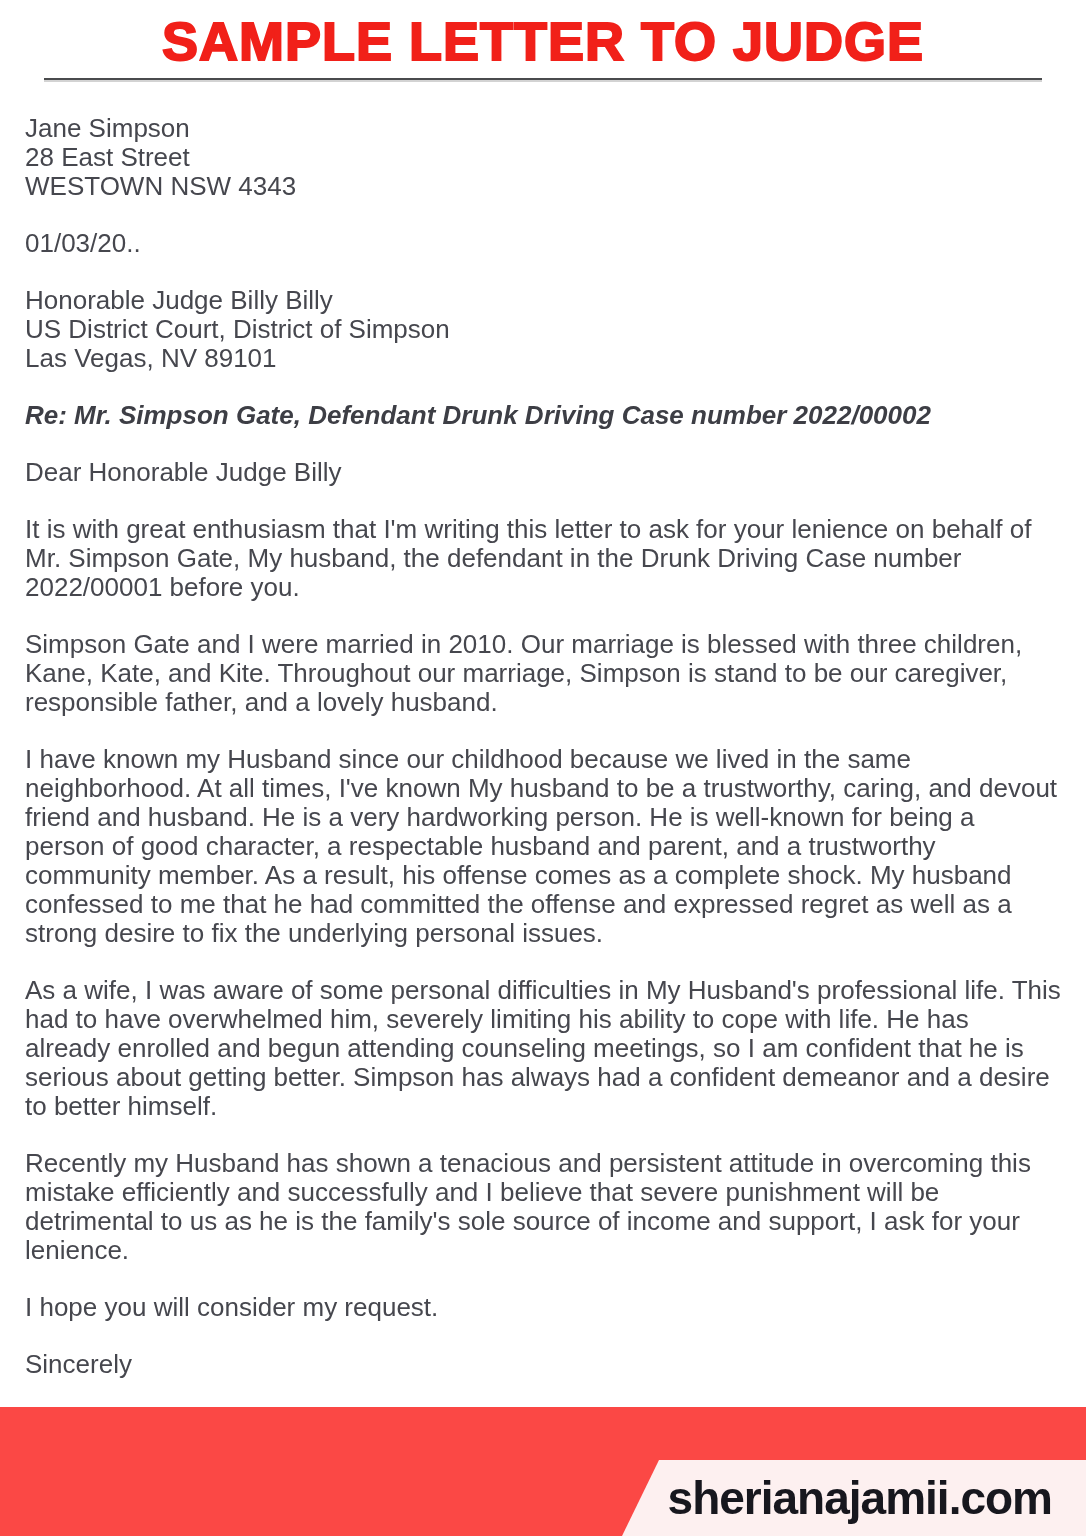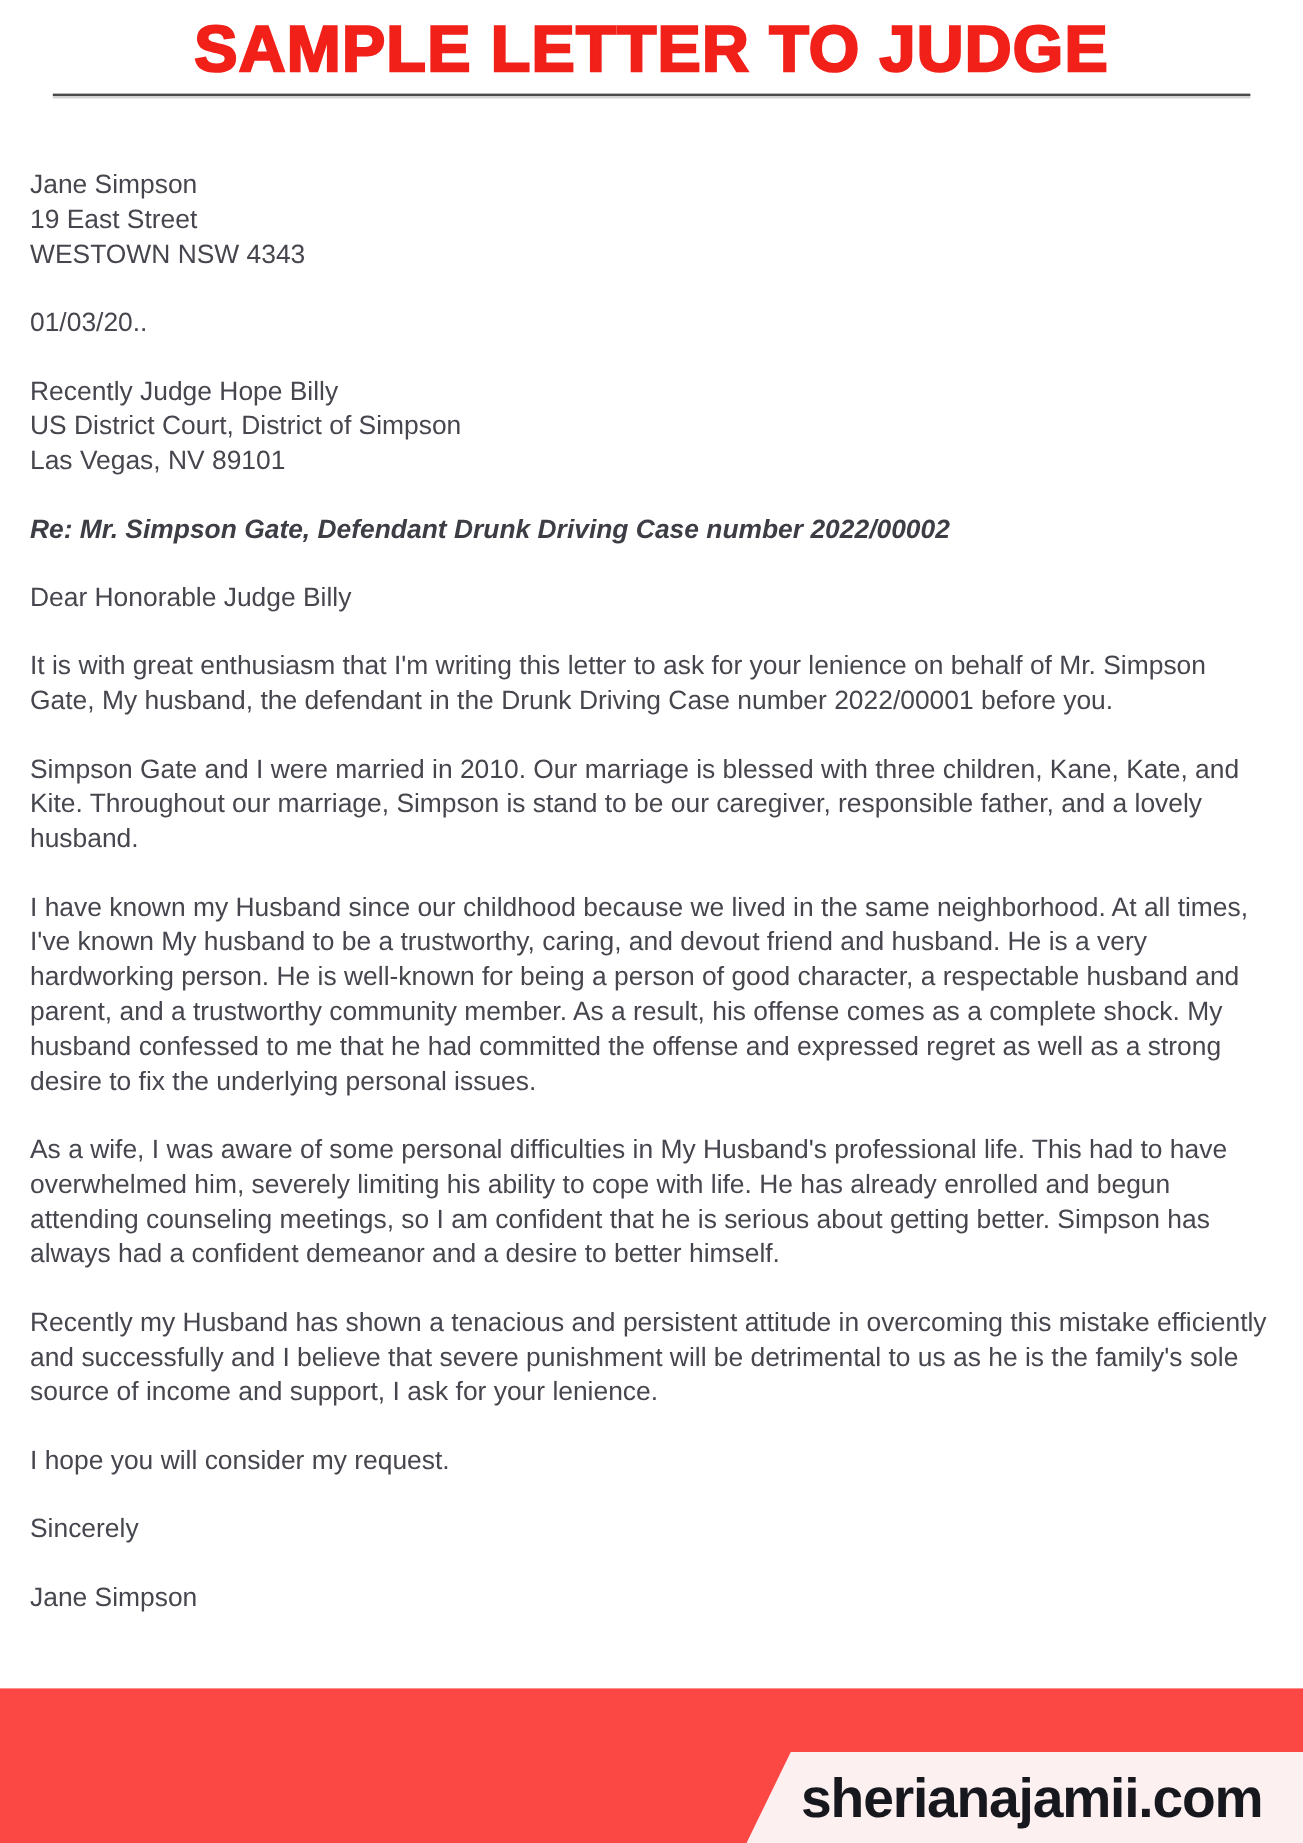--- a/index.html
+++ b/index.html
@@ -23,24 +23,23 @@
     font-family: "Liberation Sans", sans-serif;
   }
   .rule {
     height: 2px;
     background: var(--rule-color, #4a4b4d);
     margin: 8px 44px 0 44px;
     box-shadow: 0 2px 0 rgba(130,130,130,0.35);
   }
   .content {
     padding: 34px 25px 0 25px;
-    font-size: 22px;
+    font-size: 26px;
     line-height: 29px;
     color: var(--body-text, #46474e);
-    margin-top: 25px;
   }
   .block { margin: 0 0 28px 0; }
   .line { min-height: 29px; }
   .subject { font-weight: 700; color: #3d3e45; font-style: italic; }
   .footer {
     position: absolute;
     left: 0;
     top: 1407px;
     width: 100%;
     height: 129px;
@@ -75,28 +74,28 @@
 
   <div class="header">
     <h1 class="title">SAMPLE LETTER TO JUDGE</h1>
     <div class="rule"></div>
   </div>
 
   <div class="content">
 
     <div class="block">
       <div class="line">Jane Simpson</div>
-      <div class="line">19 East Street</div>
+      <div class="line">28 East Street</div>
       <div class="line">WESTOWN NSW 4343</div>
     </div>
 
     <div class="block line">01/03/20..</div>
 
     <div class="block">
-      <div class="line">Recently Judge Hope Billy</div>
+      <div class="line">Honorable Judge Billy Billy</div>
       <div class="line">US District Court, District of Simpson</div>
       <div class="line">Las Vegas, NV 89101</div>
     </div>
 
     <div class="block subject">Re: Mr. Simpson Gate, Defendant Drunk Driving Case number 2022/00002</div>
 
     <div class="block">Dear Honorable Judge Billy</div>
 
     <p class="block">It is with great enthusiasm that I'm writing this letter to ask for your lenience on behalf of Mr. Simpson Gate, My husband, the defendant in the Drunk Driving Case number 2022/00001 before you.</p>
     <p class="block">Simpson Gate and I were married in 2010. Our marriage is blessed with three children, Kane, Kate, and Kite. Throughout our marriage, Simpson is stand to be our caregiver, responsible father, and a lovely husband.</p>

